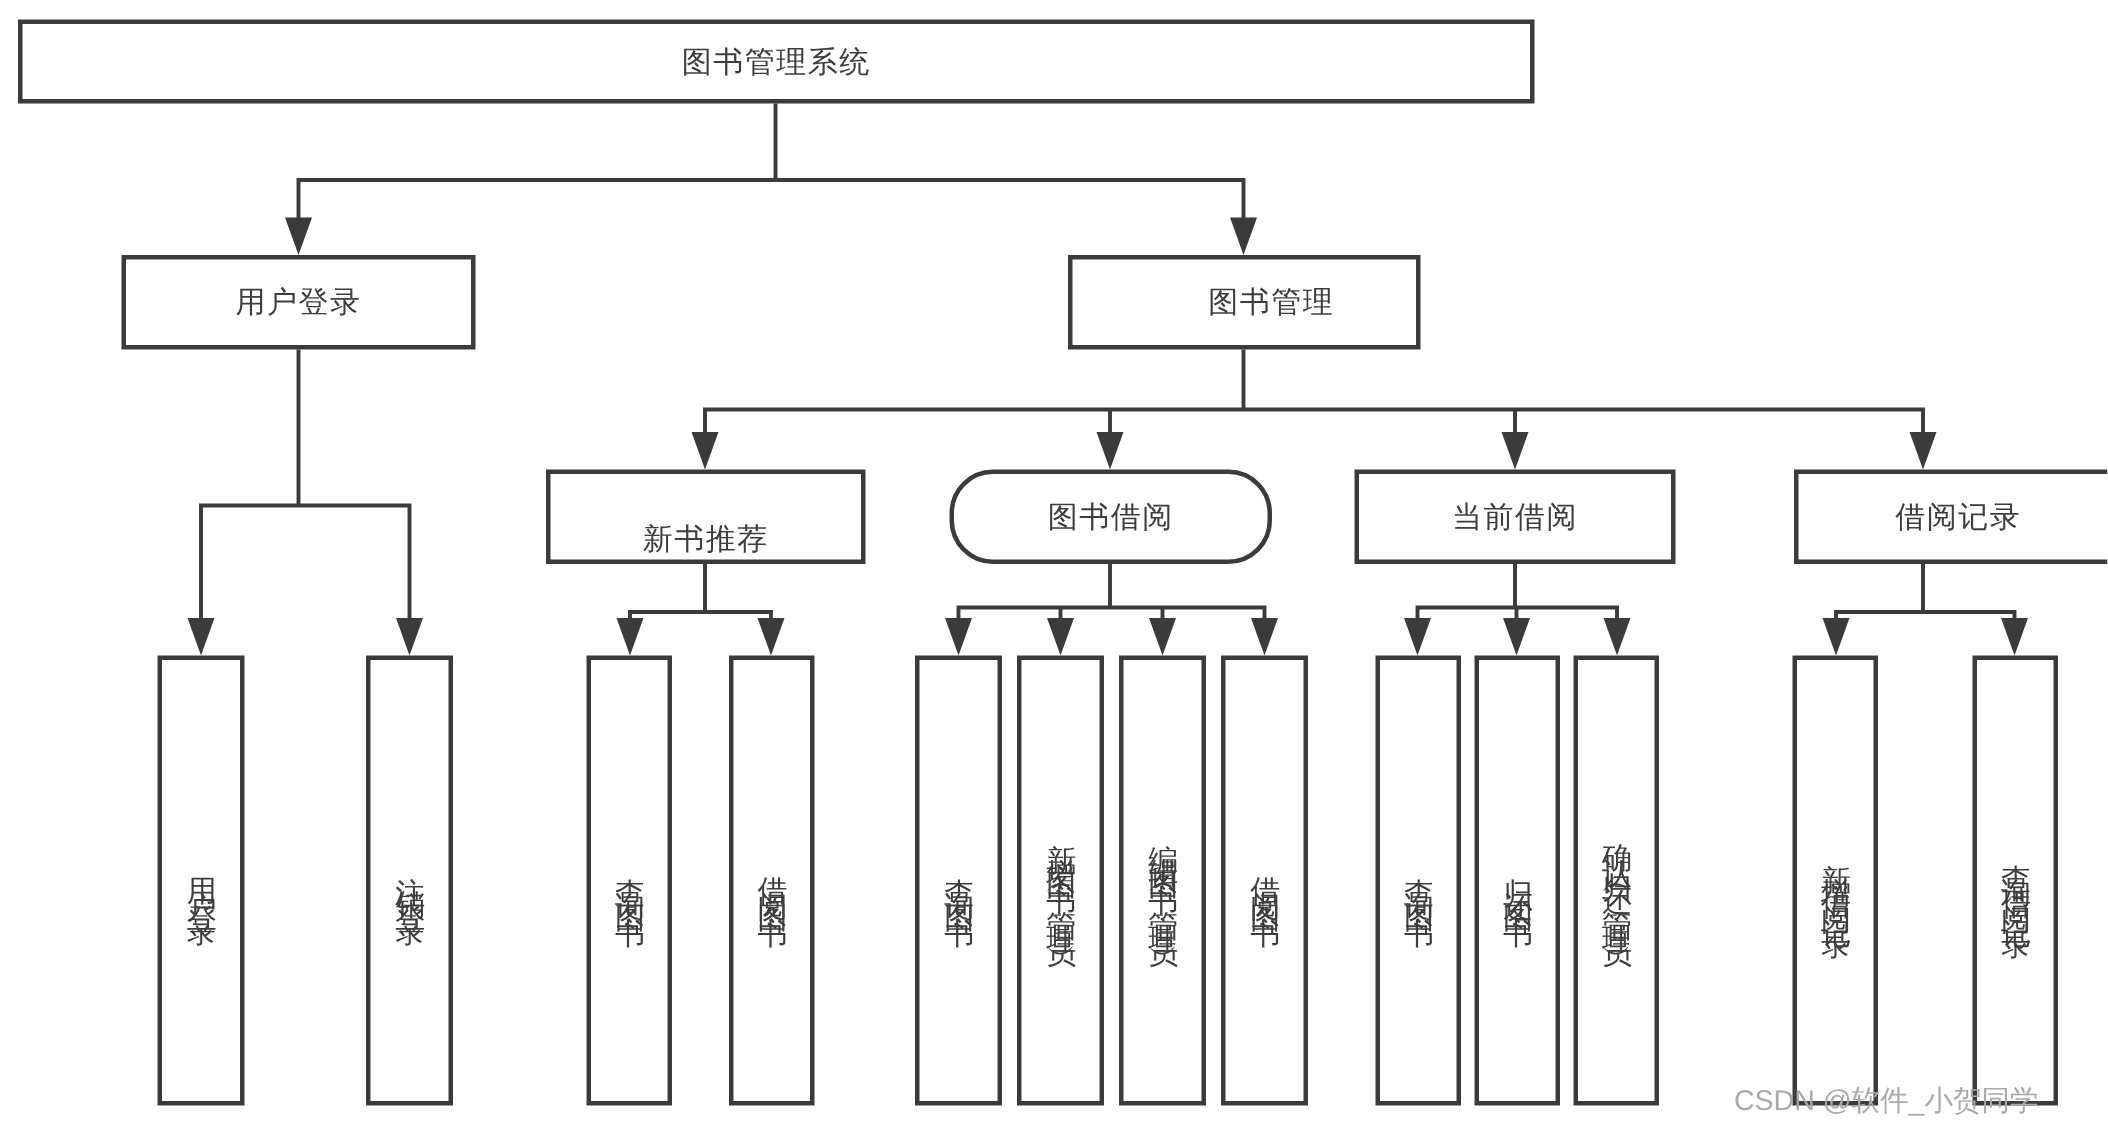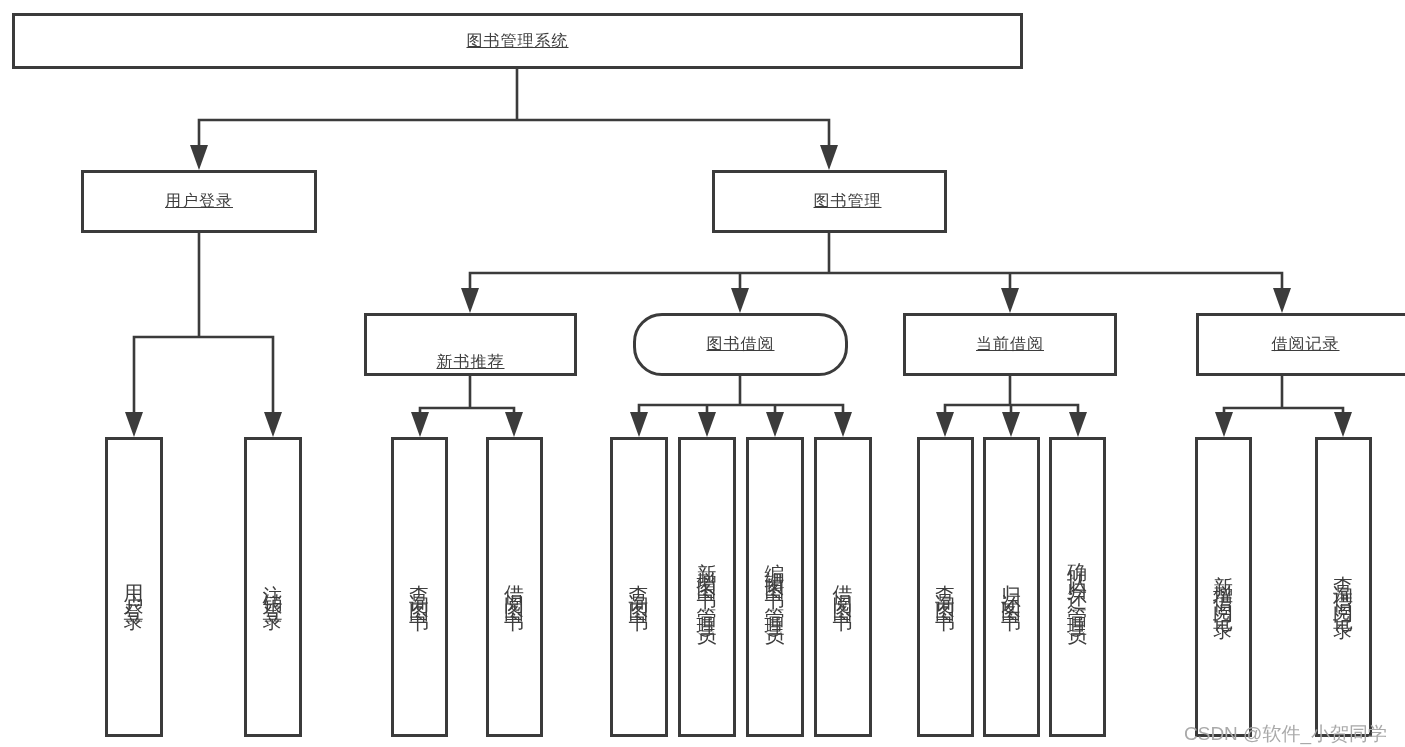--- a/index.html
+++ b/index.html
@@ -37,35 +37,34 @@
   .node {
     position: absolute;
     background: var(--background);
     border: 3px solid var(--line);
     display: flex;
     align-items: center;
     justify-content: center;
     color: var(--text);
   }
   .hbox span {
-    font-size: 16px;
+    font-size: 20px;
     letter-spacing: 1px;
     white-space: nowrap;
-    text-decoration: underline;
   }
   .vbox span {
     writing-mode: vertical-rl;
     text-orientation: mixed;
     font-size: 20px;
     letter-spacing: 9px;
     line-height: 1;
   }
   .watermark {
     position: absolute;
-    left: 1184px;
+    left: 1156px;
     top: 721px;
     font-size: 19px;
     color: var(--watermark);
     white-space: nowrap;
   }
 </style>
 </head>
 <body>
 
 <div class="canvas">

